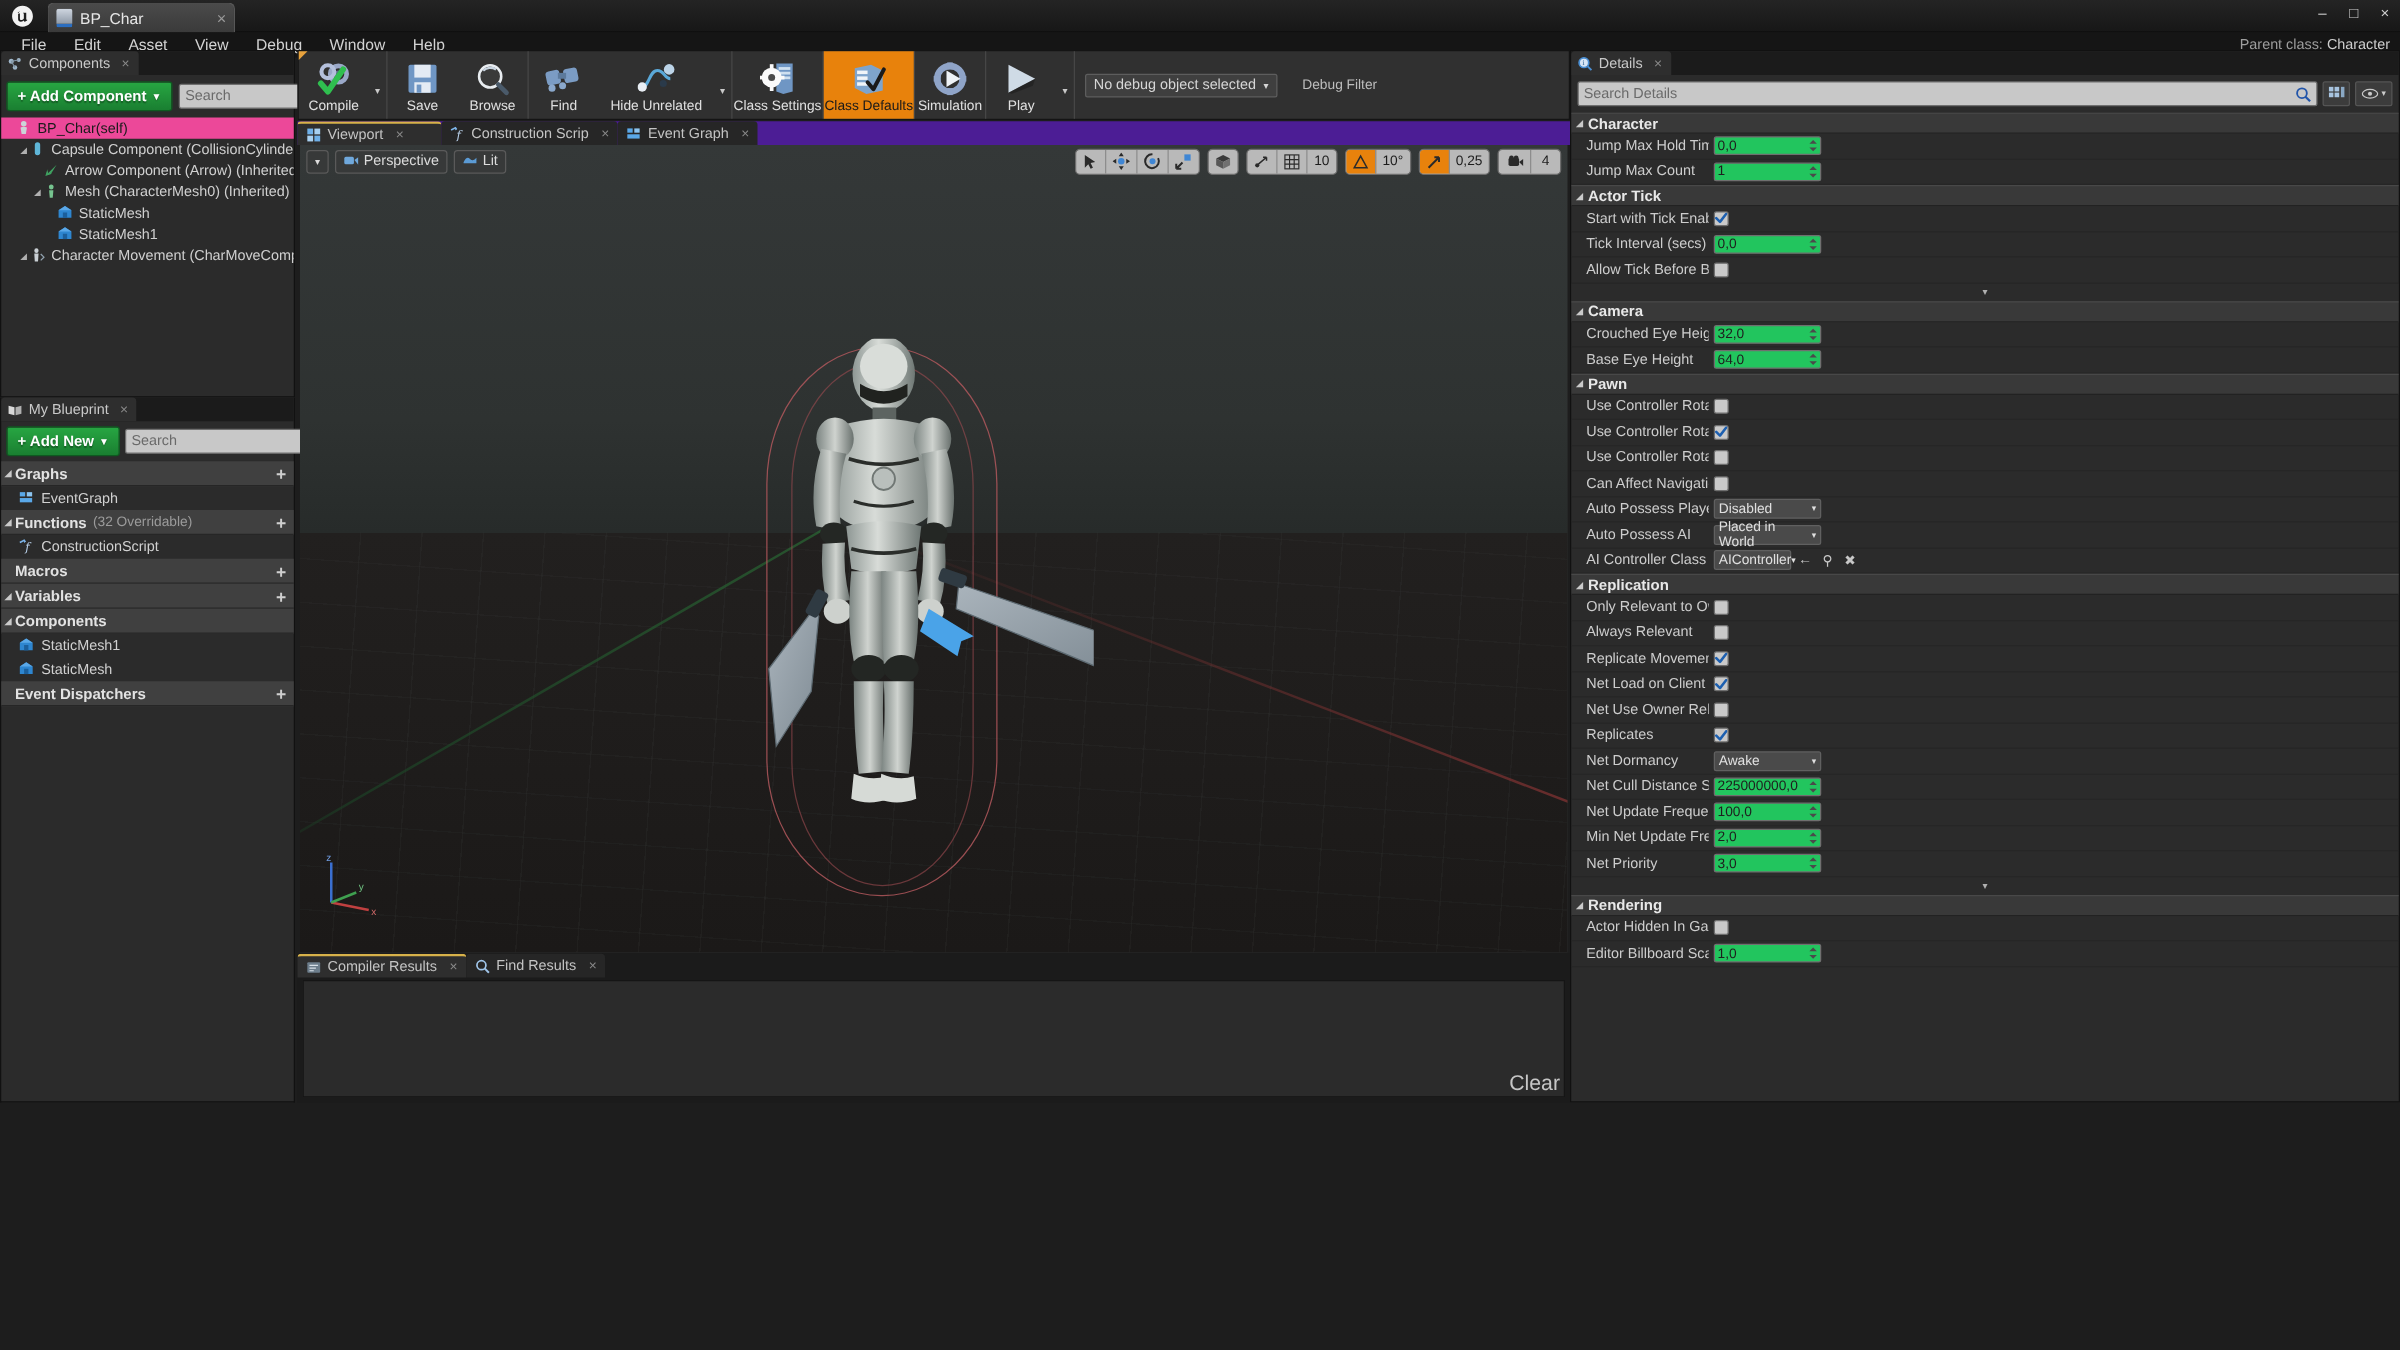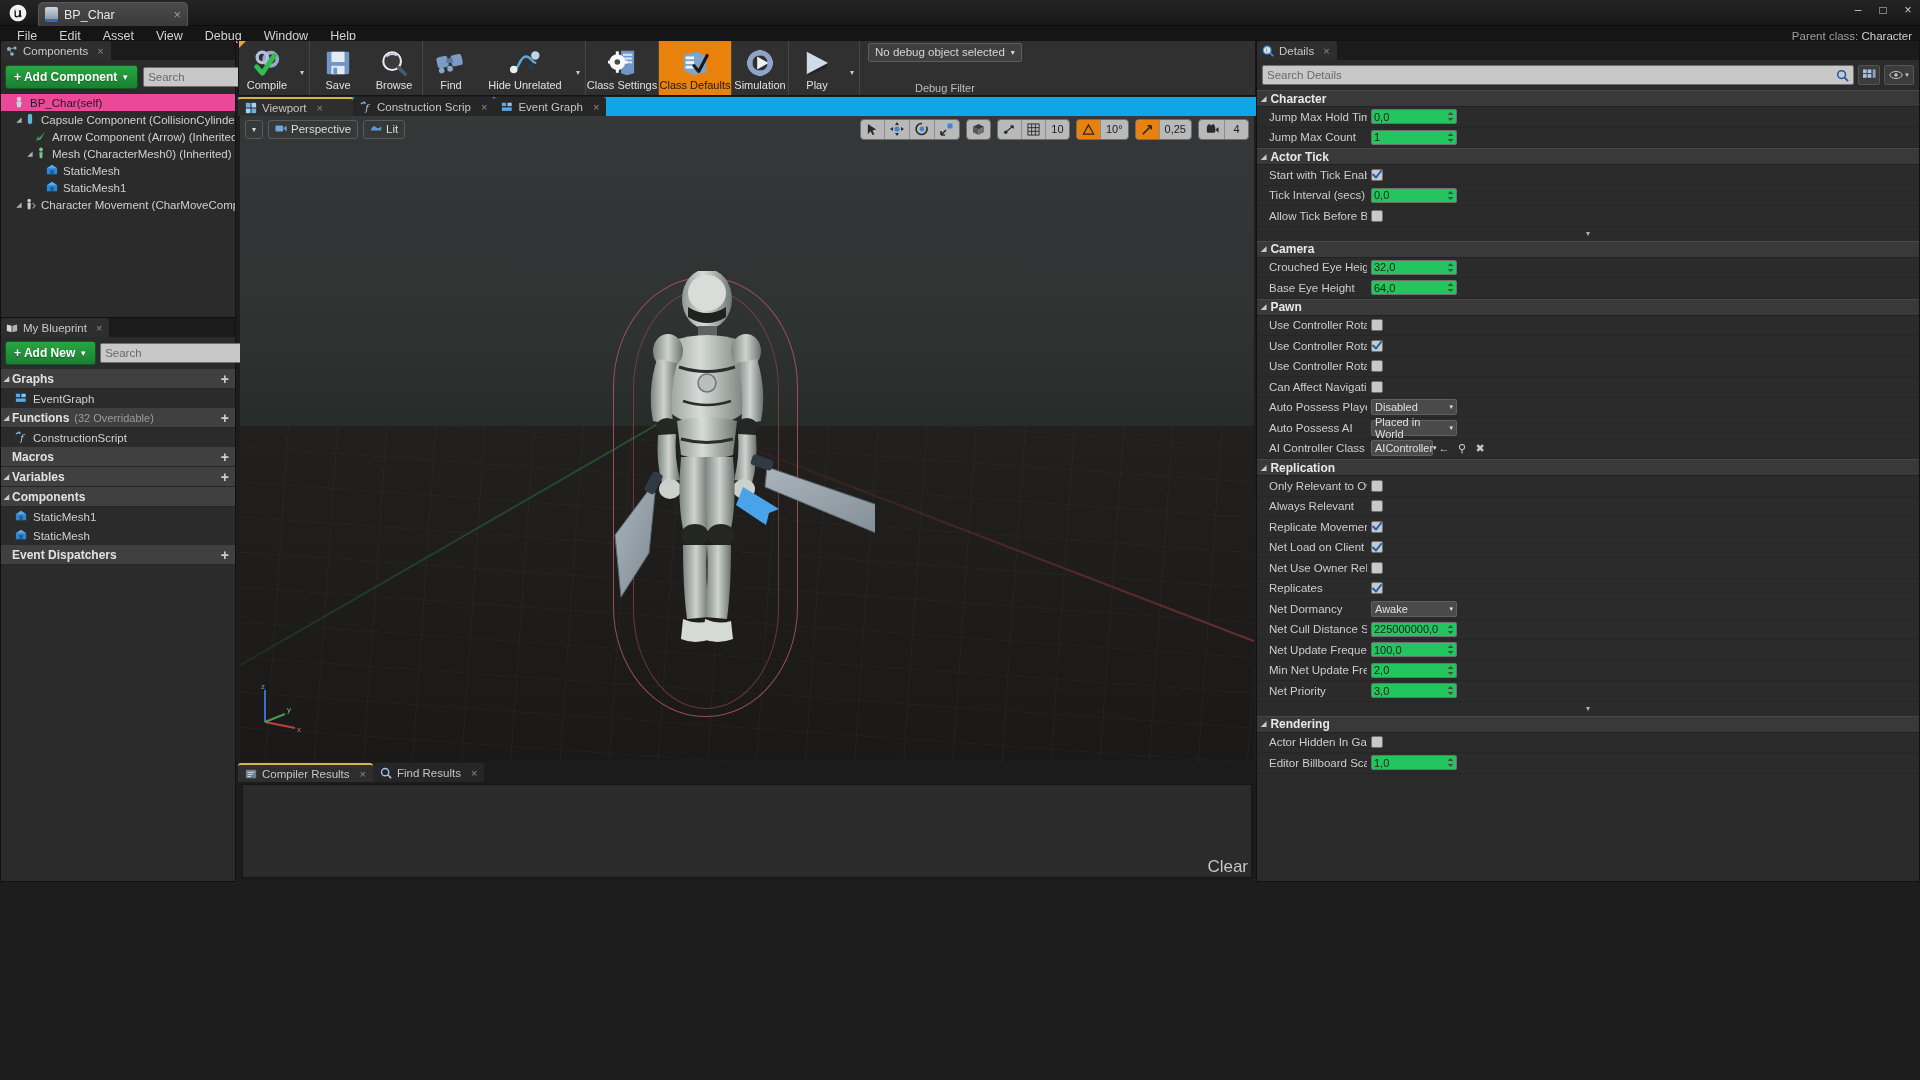--- a/index.html
+++ b/index.html
@@ -83,31 +83,31 @@
      background:#303030; border:1px solid #141414; display:flex; align-items:stretch; }
   .tb-group { display:flex; align-items:stretch; border-right:1px solid #464646; }
   .tb-btn { width:56px; display:flex; flex-direction:column; align-items:center;
      justify-content:center; gap:1px; padding-top:2px; position:relative; }
   .tb-btn.active { background:#e8820c; }
   .tb-btn .lbl { font-size:11px; color:#e0e0e0; white-space:nowrap; }
   .tb-btn.active .lbl { color:#1a1a1a; }
   .tb-ico { height:30px; display:flex; align-items:center; justify-content:center; }
   .tb-caret { width:14px; display:flex; align-items:flex-end; justify-content:center;
      padding-bottom:18px; font-size:8px; color:#c9c9c9; }
-  .debugbox { display:flex; flex-direction:column; align-items:center; justify-content:center;
+  .debugbox { display:flex; align-items:center; justify-content:center;
      padding:0 8px; gap:20px; }
   .dbg-sel { height:19px; background:#3f3f3f; border:1px solid #5d5d5d; border-radius:2px;
      display:flex; align-items:center; padding:0 6px; font-size:11.5px; color:#d6d6d6; gap:6px;}
   .dbg-lbl { font-size:11px; color:#bdbdbd; }
   .tb-corner { position:absolute; left:0; top:0; width:0; height:0;
      border-left:7px solid #e8a33d; border-bottom:7px solid transparent; }
 
   
   .graphtabs { position:absolute; left:238px; top:97px; width:1018px; height:19px;
-     background:#0ea5e9; display:flex; align-items:flex-end; }
+     background:#4c1d95; display:flex; align-items:flex-end; }
   .gtab { height:19px; display:flex; align-items:center; gap:5px; padding:0 7px;
      font-size:11.5px; color:#c4c4c4; background:#262626; border-radius:3px 3px 0 0; }
   .gtab.active { background:#2e2e2e; border-top:2px solid #d8b24a; }
 
   
   .viewport { position:absolute; left:240px; top:116px; width:1014px; height:646px;
      overflow:hidden; background:#2c2f2e; }
   .vp-sky { position:absolute; inset:0;
      background:linear-gradient(180deg,#343838 0%,#2e3231 34%,#272b2a 48%,#22201f 48%,#1b1918 100%); }
   .vp-toolbar { position:absolute; left:0; top:0; width:1014px; height:26px;

